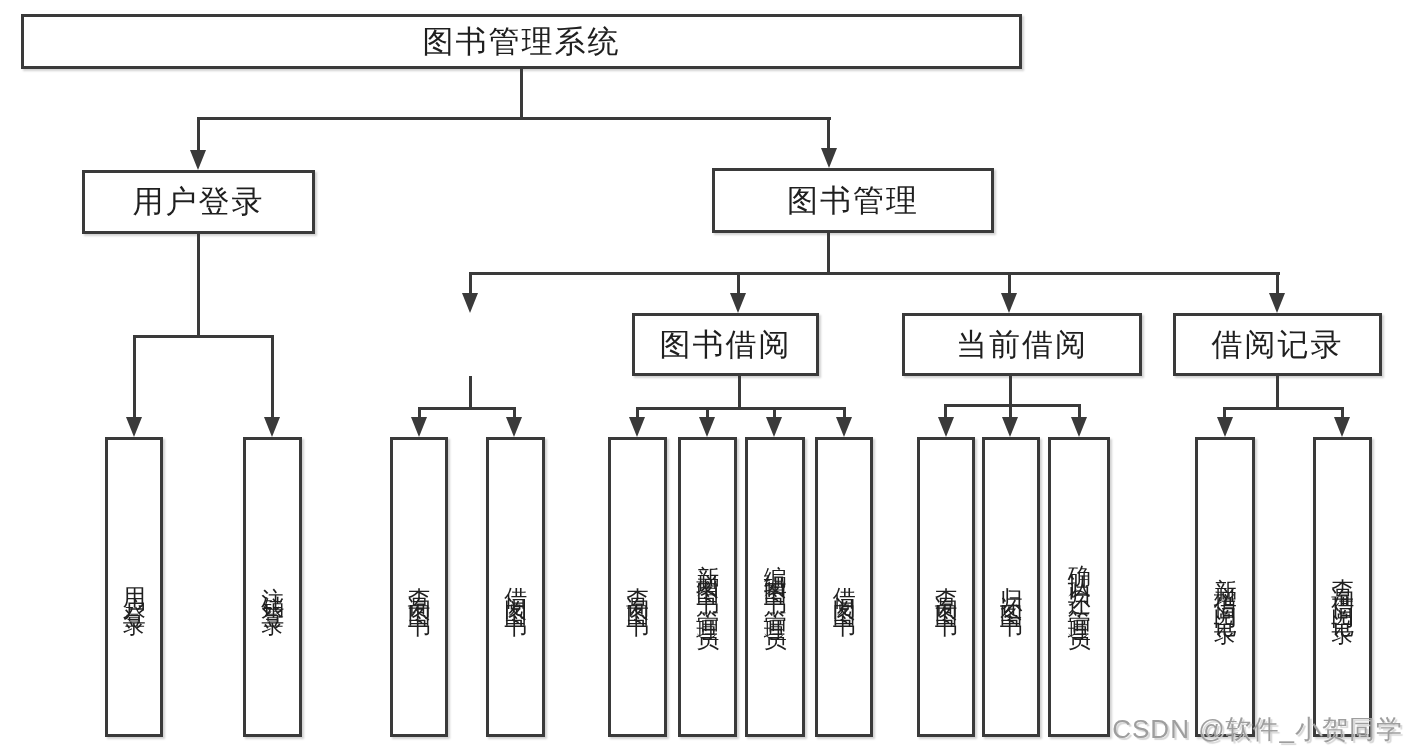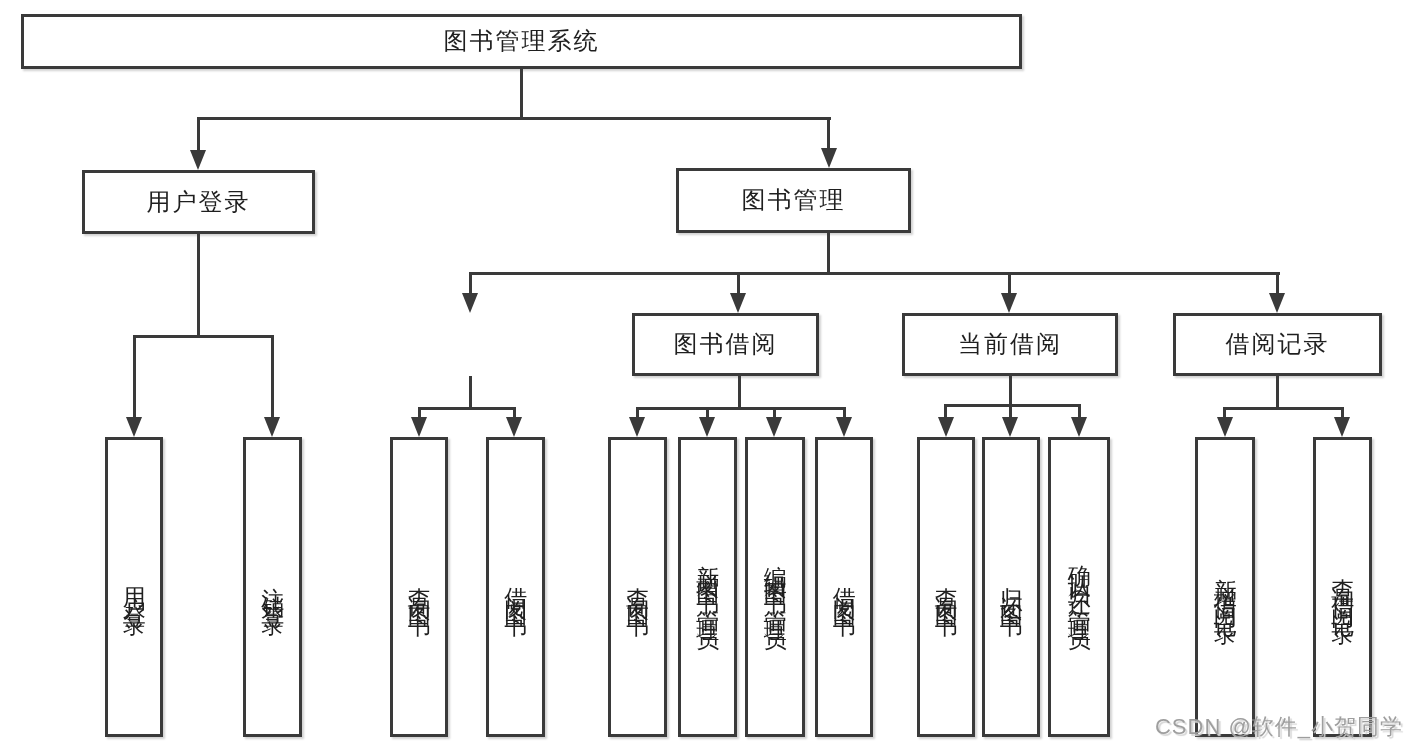--- a/index.html
+++ b/index.html
@@ -15,21 +15,21 @@
     font-family:"Liberation Sans","DejaVu Sans",sans-serif;
     overflow:hidden;
   }
   .node{
     position:absolute;
     box-sizing:border-box;
     border:3px solid var(--line);
     background:#ffffff;
     display:flex;align-items:center;justify-content:center;
     color:var(--text);
-    font-size:24px;
+    font-size:31px;
     letter-spacing:2px;
     box-shadow:2px 2px 2px rgba(0,0,0,0.18);
     text-align:center;
     line-height:1.2;
     white-space:nowrap;
   }
   .node.v{
     writing-mode:vertical-rl;
     -webkit-writing-mode:vertical-rl;
     text-orientation:mixed;
@@ -42,63 +42,63 @@
   .vline{width:3px;}
   .arrow{
     position:absolute;width:0;height:0;
     border-left:8px solid transparent;
     border-right:8px solid transparent;
     border-top:20px solid var(--line);
   }
   .watermark{
     position:absolute;
     color:var(--wm);
-    font-size:22px;
+    font-size:26px;
     letter-spacing:1px;
     text-shadow:2px 2px 1px #d6d6d6;
     white-space:nowrap;
   }
 </style>
 </head>
 <body>
 
 <div class="canvas">
 
   <div class="node" style="left:21px;top:14px;width:1001px;height:55px">图书管理系统</div>
 
   <div class="vline" style="left:520px;top:69px;height:51px"></div>
   <div class="hline" style="left:197px;top:117px;width:634px"></div>
   <div class="vline" style="left:197px;top:117px;height:36px"></div>
   <div class="arrow" style="left:190px;top:150px"></div>
   <div class="vline" style="left:827px;top:117px;height:34px"></div>
   <div class="arrow" style="left:821px;top:148px"></div>
 
   <div class="node" style="left:82px;top:170px;width:233px;height:64px">用户登录</div>
-  <div class="node" style="left:676px;top:168px;width:235px;height:65px">图书管理</div>
+  <div class="node" style="left:712px;top:168px;width:282px;height:65px">图书管理</div>
 
   <div class="vline" style="left:197px;top:234px;height:104px"></div>
   <div class="hline" style="left:133px;top:335px;width:141px"></div>
   <div class="vline" style="left:133px;top:335px;height:85px"></div>
   <div class="arrow" style="left:126px;top:417px"></div>
   <div class="vline" style="left:271px;top:335px;height:85px"></div>
   <div class="arrow" style="left:264px;top:417px"></div>
 
   <div class="vline" style="left:827px;top:233px;height:42px"></div>
   <div class="hline" style="left:469px;top:272px;width:811px"></div>
   <div class="vline" style="left:469px;top:272px;height:23px"></div>
   <div class="arrow" style="left:462px;top:293px"></div>
   <div class="vline" style="left:737px;top:272px;height:23px"></div>
   <div class="arrow" style="left:730px;top:293px"></div>
   <div class="vline" style="left:1008px;top:272px;height:23px"></div>
   <div class="arrow" style="left:1001px;top:293px"></div>
   <div class="vline" style="left:1276px;top:272px;height:23px"></div>
   <div class="arrow" style="left:1269px;top:293px"></div>
 
   <div class="node" style="left:632px;top:313px;width:187px;height:63px">图书借阅</div>
-  <div class="node" style="left:902px;top:313px;width:216px;height:63px">当前借阅</div>
+  <div class="node" style="left:902px;top:313px;width:240px;height:63px">当前借阅</div>
   <div class="node" style="left:1173px;top:313px;width:209px;height:63px">借阅记录</div>
 
   <div class="vline" style="left:469px;top:376px;height:34px"></div>
   <div class="hline" style="left:418px;top:407px;width:98px"></div>
   <div class="vline" style="left:418px;top:407px;height:12px"></div>
   <div class="arrow" style="left:411px;top:417px"></div>
   <div class="vline" style="left:513px;top:407px;height:12px"></div>
   <div class="arrow" style="left:506px;top:417px"></div>
 
   <div class="vline" style="left:738px;top:376px;height:34px"></div>

